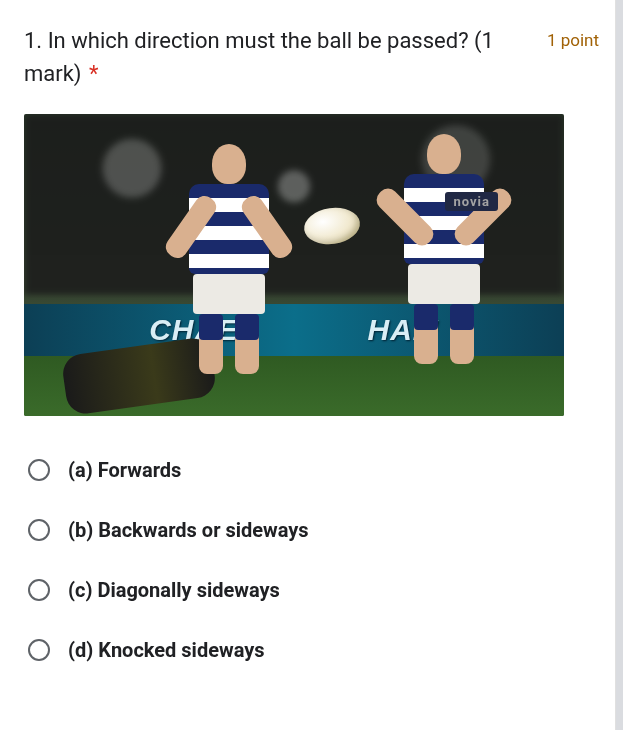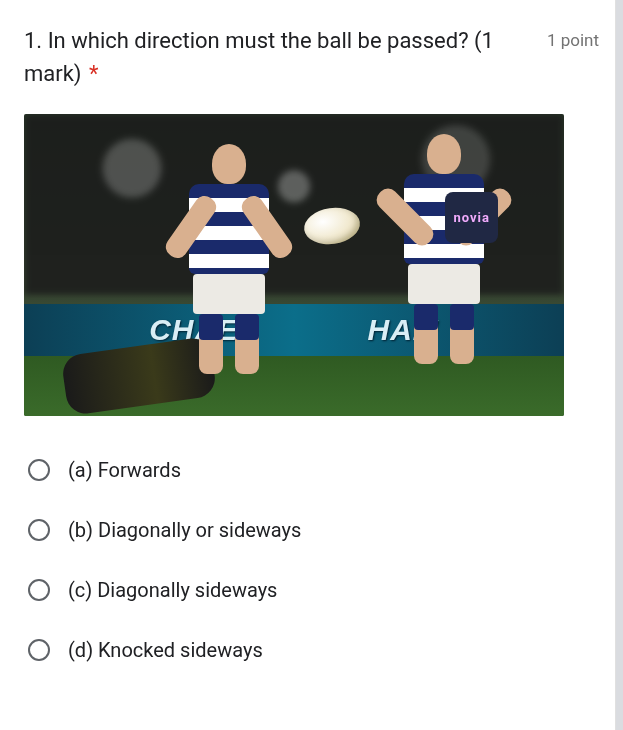--- a/index.html
+++ b/index.html
@@ -27,21 +27,21 @@
     line-height: 1.5;
     color: #202124;
     font-weight: 400;
   }
   .question-text .asterisk {
     color: #d93025;
     margin-left: 2px;
   }
   .points {
     font-size: 17px;
-    color: #737373;
+    color: #a16207;
     white-space: nowrap;
     padding-top: 6px;
   }
   .image-wrap {
     margin-top: 24px;
     margin-bottom: 24px;
     width: 540px;
     height: 302px;
     position: relative;
     overflow: hidden;
@@ -97,22 +97,22 @@
   .sock { width:24px; height:26px; background:#1a2a6b; border-radius:4px; }
   .arm {
     position:absolute; top:48px; width:22px; height:70px; background:#d9b08f; border-radius:10px;
   }
   .player1 .arm.left { left:16px; transform:rotate(35deg); }
   .player1 .arm.right { right:16px; transform:rotate(-35deg); }
   .player2 .arm.left { left:10px; transform:rotate(-45deg); }
   .player2 .arm.right { right:10px; transform:rotate(45deg); }
   .jersey-label {
     position:absolute; top:78px; right:66px;
-    background:#202844; color:#f0abfc; font-size:13px; font-weight:700;
-    padding:18px 8px; border-radius:8px; letter-spacing:1px;
+    background:#202844; color:#a3a3a3; font-size:13px; font-weight:700;
+    padding:2px 8px; border-radius:3px; letter-spacing:1px;
   }
   .ball {
     position:absolute; left:280px; top:94px; width:56px; height:36px;
     background: radial-gradient(ellipse at 35% 35%, #fff 0%, #efe6c8 60%, #d6c77a 100%);
     border-radius:50%;
     transform: rotate(-8deg);
     box-shadow: inset -3px -3px 6px rgba(0,0,0,.2);
   }
   .tackler {
     position:absolute; left:40px; bottom:10px; width:200px; height:110px;
@@ -125,20 +125,21 @@
     transform: rotate(-8deg);
   }
 
   .options { margin-top: 8px; }
   .option {
     display: flex;
     align-items: center;
     gap: 18px;
     padding: 18px 4px;
     cursor: pointer;
+    font-weight: bold;
   }
   .radio {
     width: 22px; height: 22px;
     border: 2px solid #5f6368;
     border-radius: 50%;
     flex-shrink: 0;
     background: #fff;
   }
   .option-label {
     font-size: 20px;
@@ -211,21 +212,21 @@
     <div class="jersey-label">novia</div>
   </div>
 
   <div class="options">
     <label class="option">
       <span class="radio"></span>
       <span class="option-label">(a) Forwards</span>
     </label>
     <label class="option">
       <span class="radio"></span>
-      <span class="option-label">(b) Diagonally or sideways</span>
+      <span class="option-label">(b) Backwards or sideways</span>
     </label>
     <label class="option">
       <span class="radio"></span>
       <span class="option-label">(c) Diagonally sideways</span>
     </label>
     <label class="option">
       <span class="radio"></span>
       <span class="option-label">(d) Knocked sideways</span>
     </label>
   </div>

